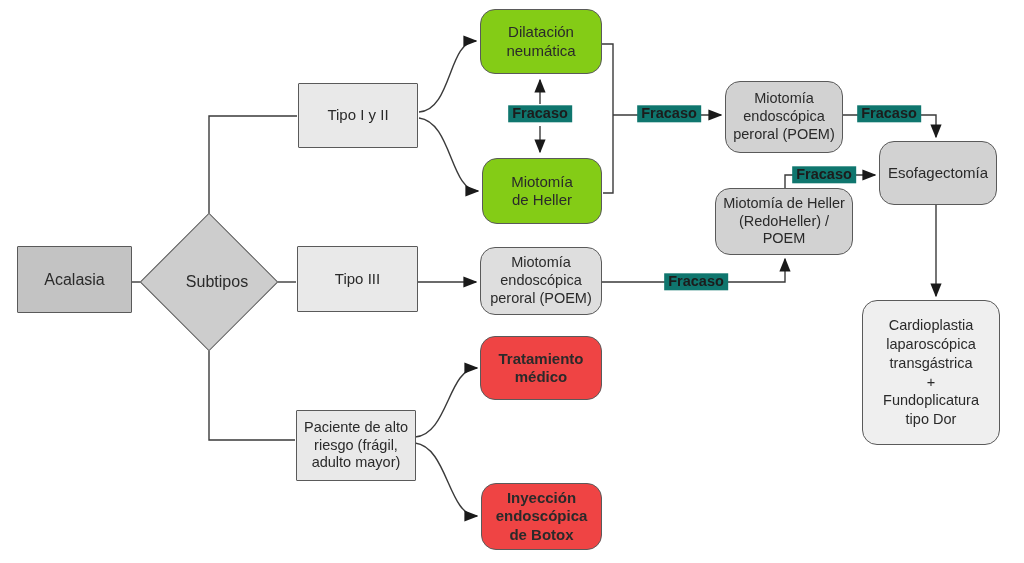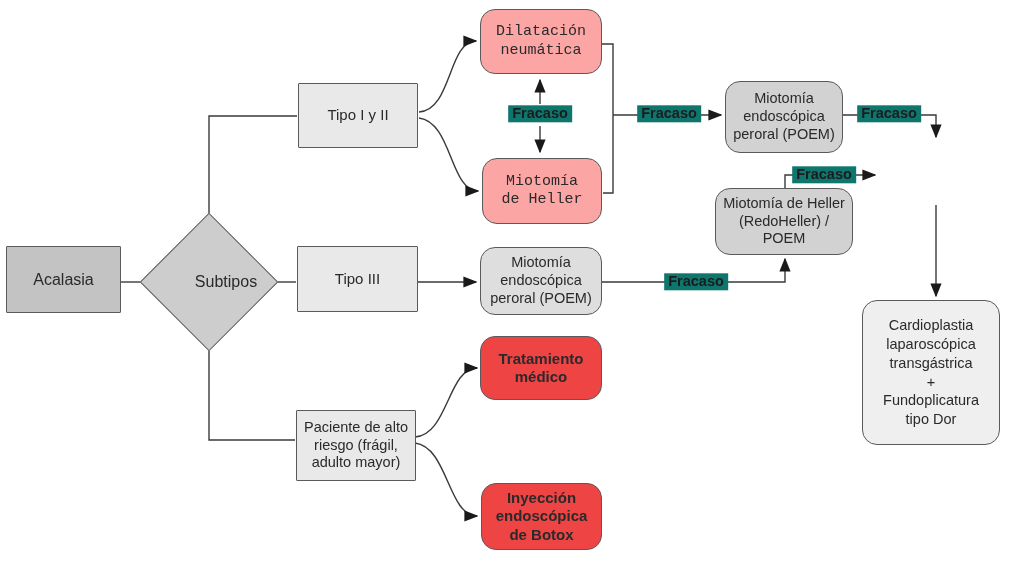--- a/index.html
+++ b/index.html
@@ -7,29 +7,29 @@
           font-family:"Liberation Sans","DejaVu Sans",sans-serif;color:#2a2a2a;}
   #wires{position:absolute;left:0;top:0;width:1024px;height:563px;}
   .node{position:absolute;display:flex;align-items:center;justify-content:center;
         text-align:center;border:1.6px solid #5a5a5a;box-sizing:border-box;
         font-size:15px;line-height:1.22;white-space:pre-line;padding:2px;}
   .rect{border-radius:1px;}
   .round{border-radius:15px;}
   .fill-dark{background:#c3c3c3;}
   .fill-mid{background:#d2d2d2;}
   .fill-light{background:#e9e9e9;}
-  .fill-soft{background:#fca5a5;font-family:Liberation Mono, monospace;}
+  .fill-soft{background:#84cc16;}
   .fill-pale{background:#efefef;}
   .fill-white{background:#ef4444;font-weight:bold;}
   
   .diamond-wrap{position:absolute;left:139px;top:212px;width:140px;height:140px;}
   .diamond{position:absolute;left:21px;top:21px;width:98px;height:98px;
            background:#cdcdcd;border:1.6px solid #5a5a5a;box-sizing:border-box;
            transform:rotate(45deg);}
-  .diamond-label{position:absolute;left:17px;top:0;width:140px;height:140px;display:flex;
+  .diamond-label{position:absolute;left:8px;top:0;width:140px;height:140px;display:flex;
            align-items:center;justify-content:center;font-size:16px;}
   
   .edge-label{position:absolute;transform:translate(-50%,-50%);background:#0f766e;
         font-weight:700;font-size:14.5px;color:#1c1c1c;padding:0 4px;white-space:pre-line;
         text-align:center;line-height:1.2;}
 </style>
 </head>
 <body>
 
 <div id="canvas">
@@ -70,21 +70,21 @@
       <path d="M602,282 H785 V259" marker-end="url(#arrow)"></path>
 
       <path d="M936,205 V296" marker-end="url(#arrow)"></path>
 
       <path d="M415,437 C448,435 448,368 477,368" marker-end="url(#arrow)"></path>
 
       <path d="M415,443 C448,447 448,516 477,516" marker-end="url(#arrow)"></path>
     </g>
   </svg>
 
-  <div class="node rect fill-dark" style="left:6px;top:246px;width:115px;height:67px;font-size:16px;">Acalasia</div>
+  <div class="node rect fill-dark" style="left:17px;top:246px;width:115px;height:67px;font-size:16px;">Acalasia</div>
 
   <div class="diamond-wrap">
     <div class="diamond"></div>
     <div class="diamond-label">Subtipos</div>
   </div>
 
   <div class="node rect fill-light" style="left:297px;top:246px;width:121px;height:66px;">Tipo III</div>
 
   <div class="node rect fill-light" style="left:298px;top:83px;width:120px;height:65px;">Tipo I y II</div>
 
@@ -95,20 +95,21 @@
   <div class="node round fill-soft" style="left:480px;top:9px;width:122px;height:65px;">Dilatación
 neumática</div>
 
   <div class="node round fill-soft" style="left:482px;top:158px;width:120px;height:66px;">Miotomía
 de Heller</div>
 
   <div class="node round fill-mid" style="left:725px;top:81px;width:118px;height:72px;font-size:14.5px;">Miotomía
 endoscópica
 peroral (POEM)</div>
 
+  <div class="node round fill-mid" style="left:879px;top:141px;width:118px;height:64px;">Esofagectomía</div>
 
   <div class="node round fill-mid" style="left:715px;top:188px;width:138px;height:67px;font-size:14.5px;">Miotomía de Heller
 (RedoHeller) /
 POEM</div>
 
   <div class="node round" style="left:480px;top:247px;width:122px;height:68px;font-size:14.5px;background:#dedede;">Miotomía
 endoscópica
 peroral (POEM)</div>
 
   <div class="node round fill-white" style="left:480px;top:336px;width:122px;height:64px;">Tratamiento

